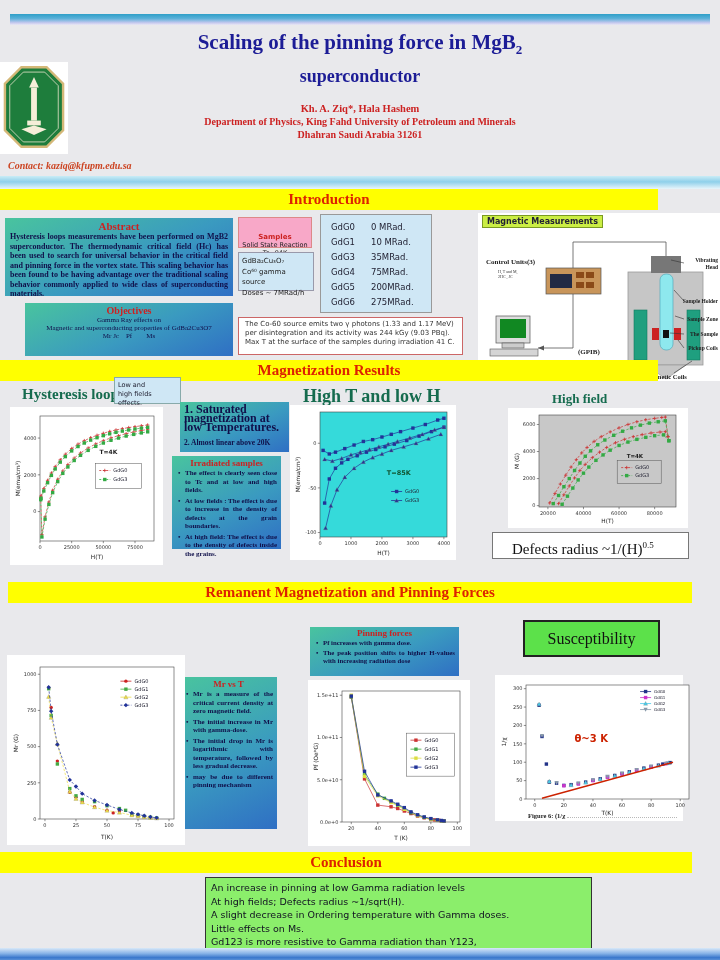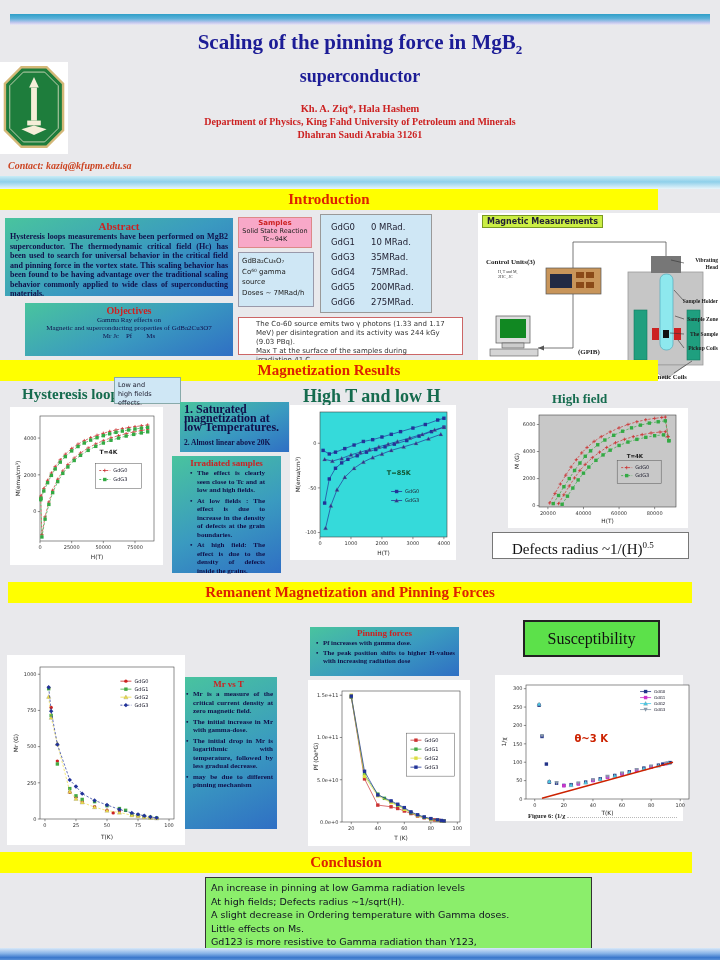--- a/index.html
+++ b/index.html
@@ -53,42 +53,42 @@
   <div class="navytext" style="font-size:8px;line-height:9.5px;text-align:justify">Hysteresis loops measurements have been performed on MgB2 superconductor. The thermodynamic critical field (Hc) has been used to search for universal behavior in the critical field and pinning force in the vortex state. This scaling behavior has been found to be having advantage over the traditional scaling behavior commonly applied to wide class of superconducting materials.</div>
 </div>
 
 <div class="abs gradbox" style="left:25px;top:303px;width:208px;height:53px;padding:2px 4px;box-sizing:border-box;text-align:center">
   <div class="boxtitle" style="font-size:10px">Objectives</div>
   <div class="navytext" style="font-size:7px;font-weight:normal;color:#10104a">Gamma Ray effects on</div>
   <div class="navytext" style="font-size:7px;font-weight:normal;text-align:center">Magnetic and  superconducting properties of GdBa2Cu3O7</div>
   <div class="navytext" style="font-size:7px;font-weight:normal;text-align:center;white-space:pre">Mr Jc    Pf        Ms</div>
 </div>
 
-<div class="abs comic" style="left:238px;top:217px;width:74px;height:31px;background:#f8a8c8;border:1px solid #d88;text-align:center;font-size:6.5px;color:#222;line-height:8px;padding-top:1px;box-sizing:border-box">
+<div class="abs comic" style="left:238px;top:217px;width:74px;height:31px;background:#f8a8c8;border:1px solid #d88;text-align:center;font-size:6.5px;color:#222;line-height:8px;padding-top:15px;box-sizing:border-box">
   <div style="color:#cc2222;font-weight:bold;font-size:7px">Samples</div>
   <div>Solid State Reaction</div>
   <div>Tc~94K</div>
 </div>
 
-<div class="abs comic" style="left:238px;top:252px;width:76px;height:55px;background:#cfe7f5;border:1px solid #99a;font-size:7px;color:#222;line-height:10.5px;padding:3px 3px;box-sizing:border-box">
+<div class="abs comic" style="left:238px;top:252px;width:76px;height:39px;background:#cfe7f5;border:1px solid #99a;font-size:7px;color:#222;line-height:10.5px;padding:3px 3px;box-sizing:border-box">
   <div>GdBa₂Cu₃O₇</div>
   <div>Co⁶⁰ gamma source</div>
   <div>Doses ~ 7MRad/h</div>
 </div>
 
 <div class="abs comic" style="left:320px;top:214px;width:112px;height:99px;background:#cfe7f5;border:1px solid #999;font-size:8.5px;color:#223;padding:5px 8px 0 10px;box-sizing:border-box;line-height:15px">
   <div><span style="display:inline-block;width:40px">GdG0</span><span>0 MRad.</span></div>
   <div><span style="display:inline-block;width:40px">GdG1</span><span>10 MRad.</span></div>
   <div><span style="display:inline-block;width:40px">GdG3</span><span>35MRad.</span></div>
   <div><span style="display:inline-block;width:40px">GdG4</span><span>75MRad.</span></div>
   <div><span style="display:inline-block;width:40px">GdG5</span><span>200MRad.</span></div>
   <div><span style="display:inline-block;width:40px">GdG6</span><span>275MRad.</span></div>
 </div>
 
-<div class="abs comic" style="left:238px;top:317px;width:225px;height:38px;background:#ffffff;border:1px solid #cc6666;font-size:7px;color:#333;line-height:9px;padding:2px 17px;box-sizing:border-box">
+<div class="abs comic" style="left:238px;top:317px;width:225px;height:38px;background:#ffffff;border:1px solid #cc6666;font-size:7px;color:#333;line-height:9px;padding:2px 6px;box-sizing:border-box">
   <span>The Co-60 source emits two γ photons (1.33 and 1.17 MeV) per disintegration and its activity was 244 kGy (9.03 PBq).</span>
   <div>Max T at the surface of the samples during irradiation 41 C.</div>
 </div>
 
 <div class="abs panel" style="left:478px;top:213px;width:242px;height:168px">
   <div class="comic" style="position:absolute;left:4px;top:2px;background:#cbee44;border:1px solid #7a9a22;font-size:8px;font-weight:bold;color:#223;padding:1px 4px">Magnetic Measurements</div>
   <svg width="242" height="150" viewBox="0 0 242 150" style="position:absolute;left:0;top:17px">
 
     <polyline points="95,38 95,12 188,12 188,26" fill="none" stroke="#555" stroke-width="0.8"></polyline>
     <line x1="95" y1="64" x2="95" y2="118" stroke="#555" stroke-width="0.8"></line>
@@ -263,21 +263,21 @@
       <rect x="90.08" y="66.8" width="3.4" height="3.4" fill="#33aa44"></rect>
       <text x="100.28" y="70.3" font-size="5" text-anchor="start" fill="#223" font-family="DejaVu Sans, sans-serif">GdG3</text>
     </svg>
 </div>
 
 <div class="abs gradbox" style="left:180px;top:402px;width:109px;height:50px;padding:3px 4px;box-sizing:border-box">
   <div class="navytext" style="font-size:12px;line-height:9px">1.  Saturated magnetization at low Temperatures.</div>
   <div class="navytext" style="font-size:7.5px;line-height:9px;margin-top:6px">2. Almost linear above 20K</div>
 </div>
 
-<div class="abs gradbox" style="left:172px;top:456px;width:109px;height:117px;padding:2px 16px;box-sizing:border-box">
+<div class="abs gradbox" style="left:172px;top:456px;width:109px;height:93px;padding:2px 4px;box-sizing:border-box">
   <div class="boxtitle" style="font-size:9px">Irradiated samples</div>
   <ul class="bl navytext" style="font-size:7px;line-height:8.5px">
     <li>The effect is clearly seen close to Tc and at low and high fields.</li>
     <li>At low fields : The effect is due to increase in the density of defects at the grain boundaries.</li>
     <li>At high field: The effect is due to the density of defects inside the grains.</li>
   </ul>
 </div>
 
 <div class="abs greenhead" style="left:303px;top:386px;font-size:18px">High T and low H</div>
 <div class="abs panel" style="left:290px;top:405px;width:166px;height:155px">

